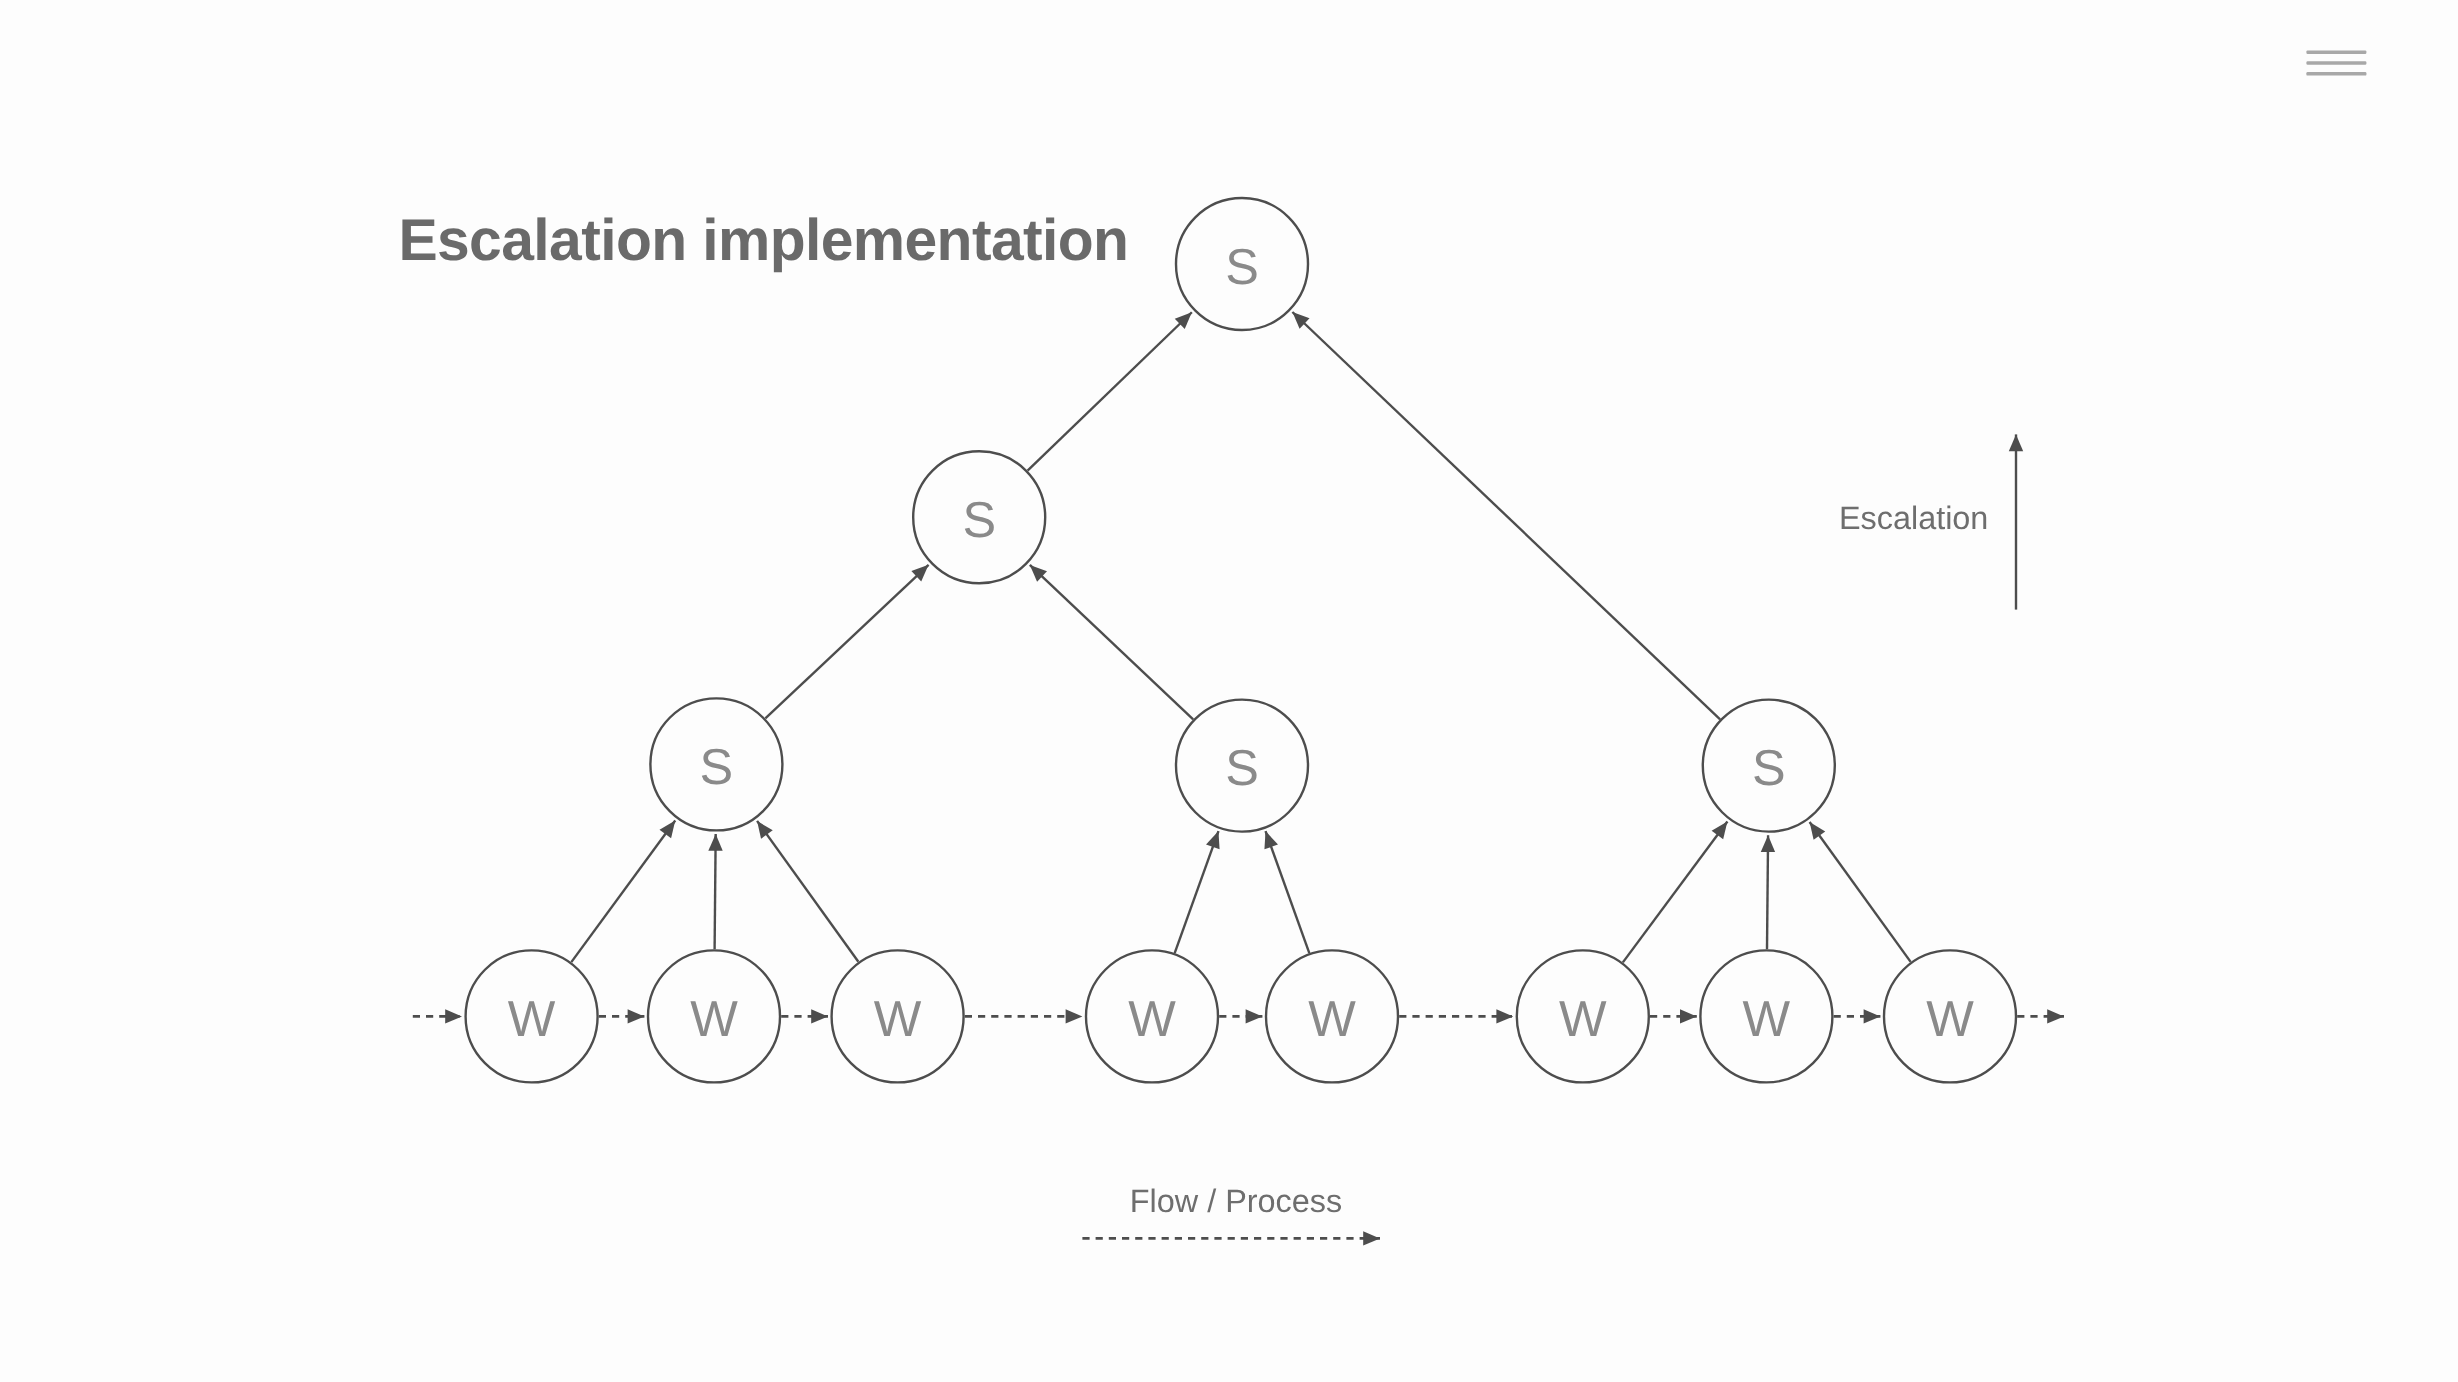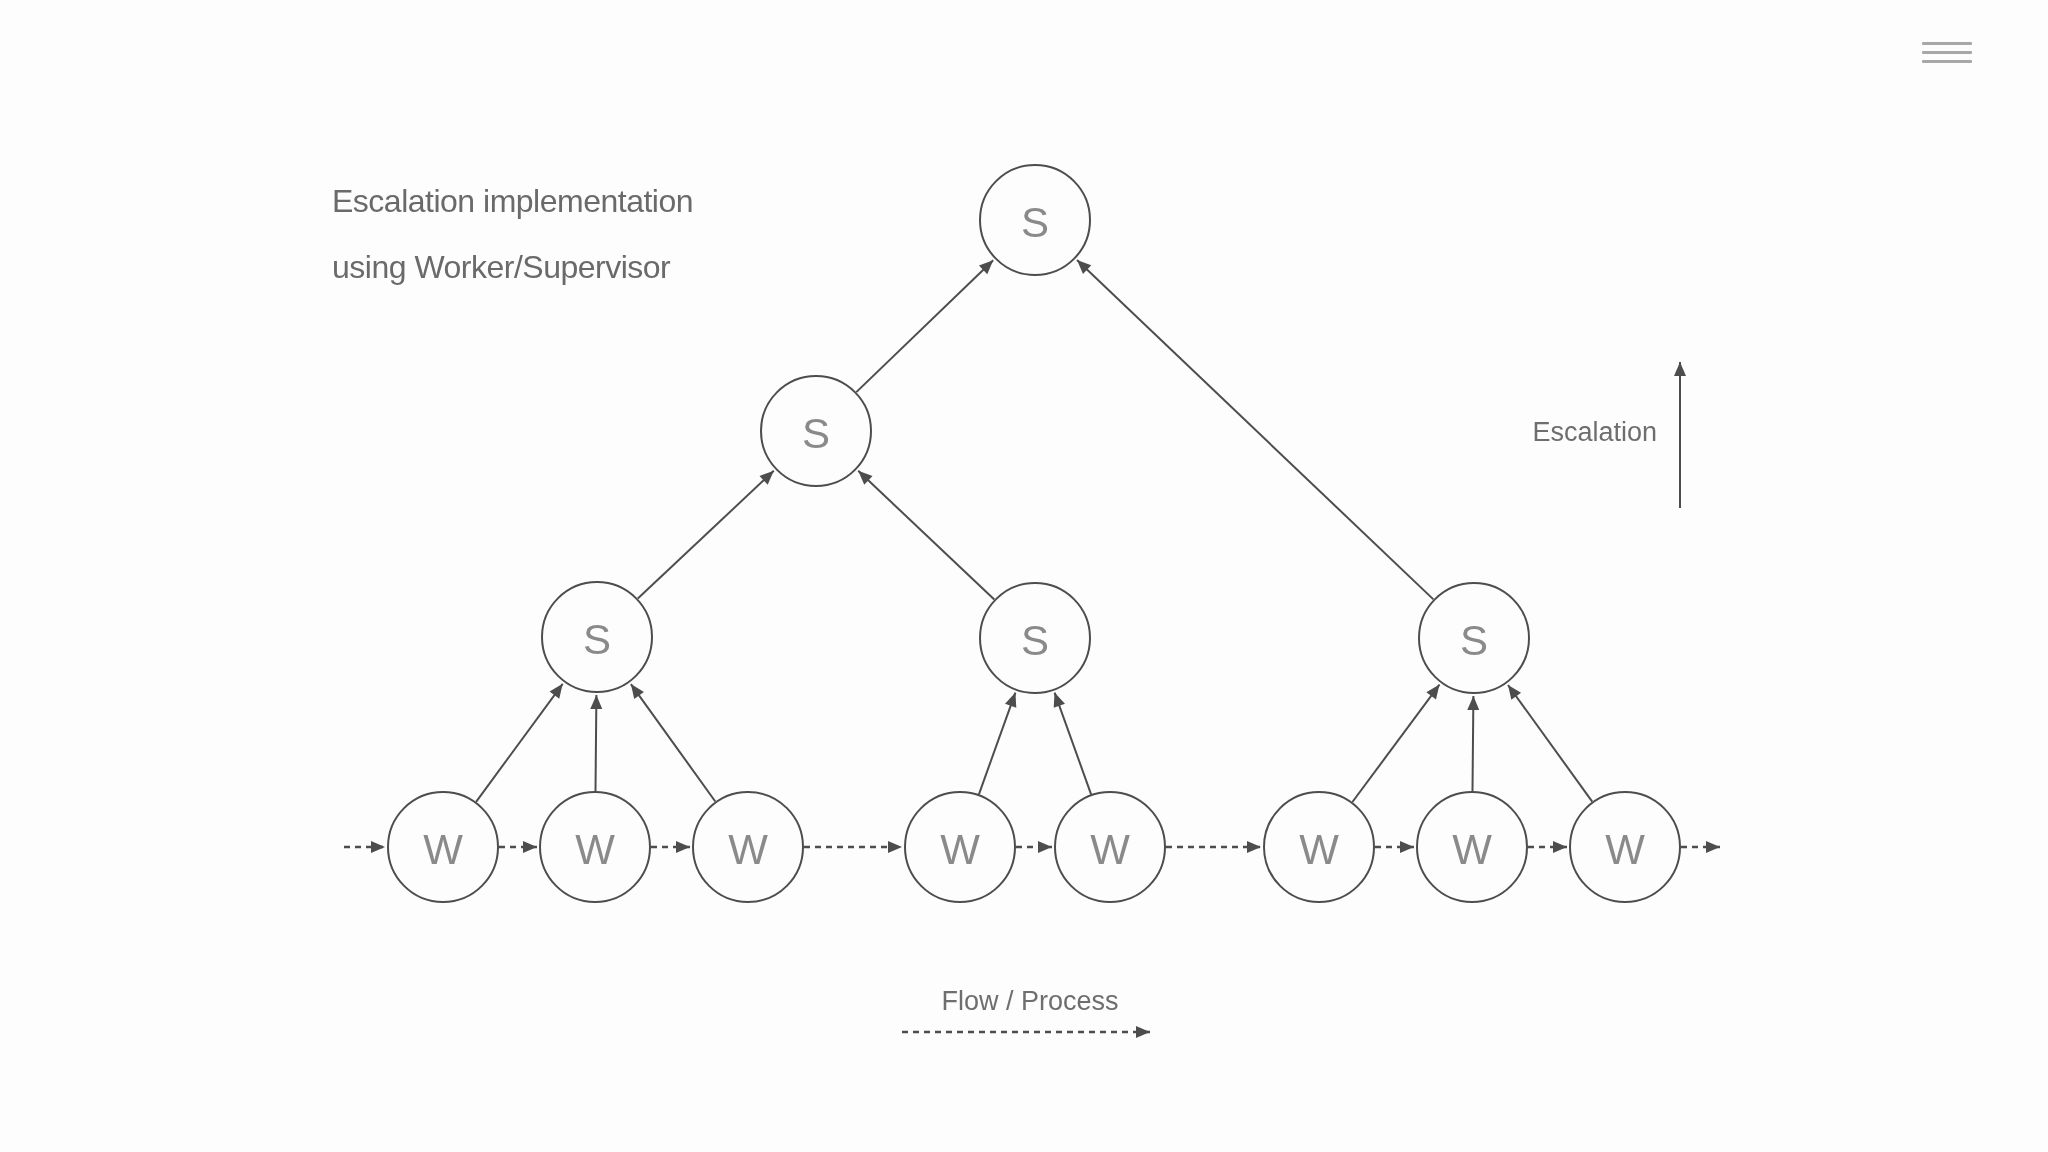--- a/index.html
+++ b/index.html
@@ -11,21 +11,21 @@
     --menu:#a8a8a8;
   }
   html,body{margin:0;padding:0;}
   body{
     width:2048px;height:1152px;position:relative;overflow:hidden;
     background:var(--bg);
     font-family:"Liberation Sans","DejaVu Sans",sans-serif;
   }
   .title{
     position:absolute;left:332px;top:168px;
-    font-size:32px;line-height:66px;font-weight:400;
+    font-size:49px;line-height:66px;font-weight:700;
     color:var(--title);letter-spacing:-0.5px;
   }
   .menu{
     position:absolute;left:1922px;top:42px;width:54px;height:28px;
     cursor:pointer;
   }
   .menu .bar{
     width:50px;height:3px;background:var(--menu);margin:0 0 6px 0;border-radius:1px;
   }
   svg{position:absolute;left:0;top:0;}
@@ -106,20 +106,19 @@
 
   <line class="edge" x1="1680" y1="508" x2="1680" y2="362" marker-end="url(#arrow)"></line>
   <text class="annot-text" x="1657" y="441" text-anchor="end">Escalation</text>
 
   <line class="edge dashed" x1="902" y1="1032" x2="1150" y2="1032" marker-end="url(#arrow)"></line>
   <text class="annot-text" x="1030" y="1010" text-anchor="middle">Flow / Process</text>
 </svg>
 
 <div class="title">
   <div>Escalation implementation</div>
-  <div>using Worker/Supervisor</div>
 </div>
 
 <div class="menu">
   <div class="bar"></div>
   <div class="bar"></div>
   <div class="bar"></div>
 </div>
 
 </body></html>

